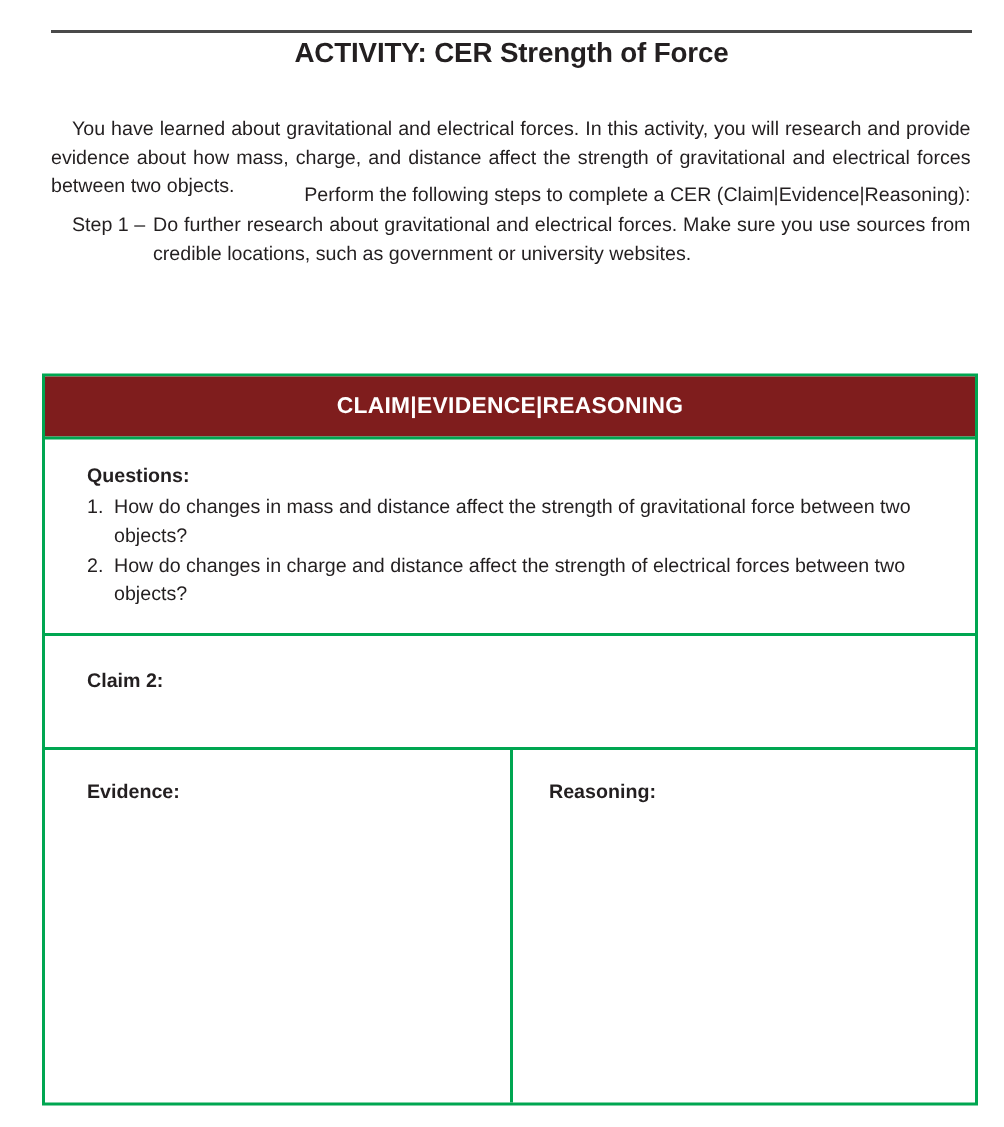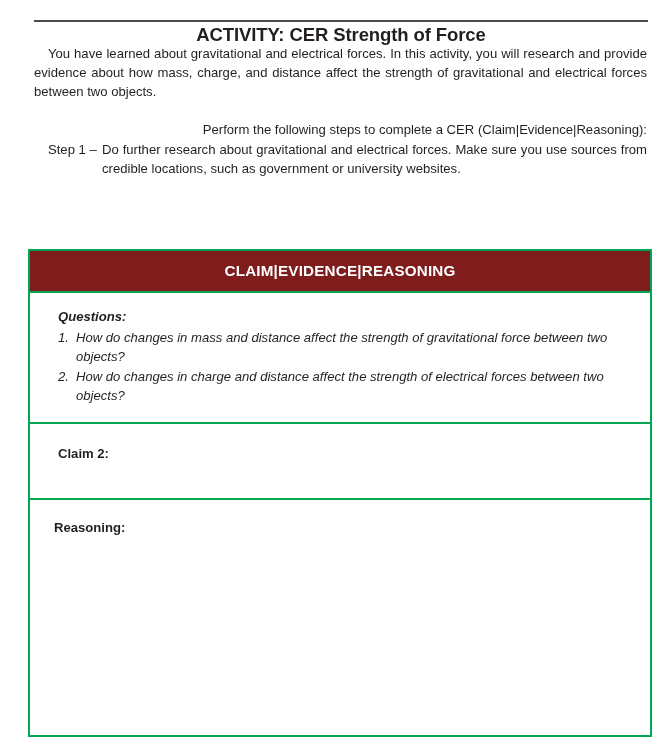--- a/index.html
+++ b/index.html
@@ -41,21 +41,21 @@
     font-size: 18.5px;
     font-weight: bold;
     letter-spacing: -0.1px;
     color: #231f20;
   }
 
   
   .intro {
     position: absolute;
     left: 34px;
-    top: 44px;
+    top: 76px;
     width: 613px;
     font-size: 13.1px;
     line-height: 19.2px;
     text-align: justify;
     text-indent: 14px;
     color: #231f20;
   }
 
   
   .perform-line {
@@ -120,21 +120,20 @@
     box-sizing: border-box;
   }
   .cer-row {
     box-sizing: border-box;
     border-top: 2px solid #00a651;
   }
   .questions-cell {
     padding: 14px 18px 16px 28px;
     box-sizing: border-box;
     min-height: 122px;
-    font-style: italic;
   }
   .questions-title {
     font-size: 13.1px;
     font-weight: bold;
     line-height: 19.5px;
     margin-bottom: 1px;
     color: #231f20;
   }
   .q-item {
     position: relative;
@@ -230,20 +229,23 @@
       </div>
     </div>
 
     <div class="cer-row">
       <div class="claim-cell">
         <div class="claim-line">Claim 2:</div>
       </div>
     </div>
 
     <div class="ev-row">
+      <div class="ev-cell left">
+        <div class="ev-label">Evidence:</div>
+      </div>
       <div class="ev-cell right">
         <div class="ev-label">Reasoning:</div>
       </div>
     </div>
 
   </div>
 
 </div>
 
 </body></html>

